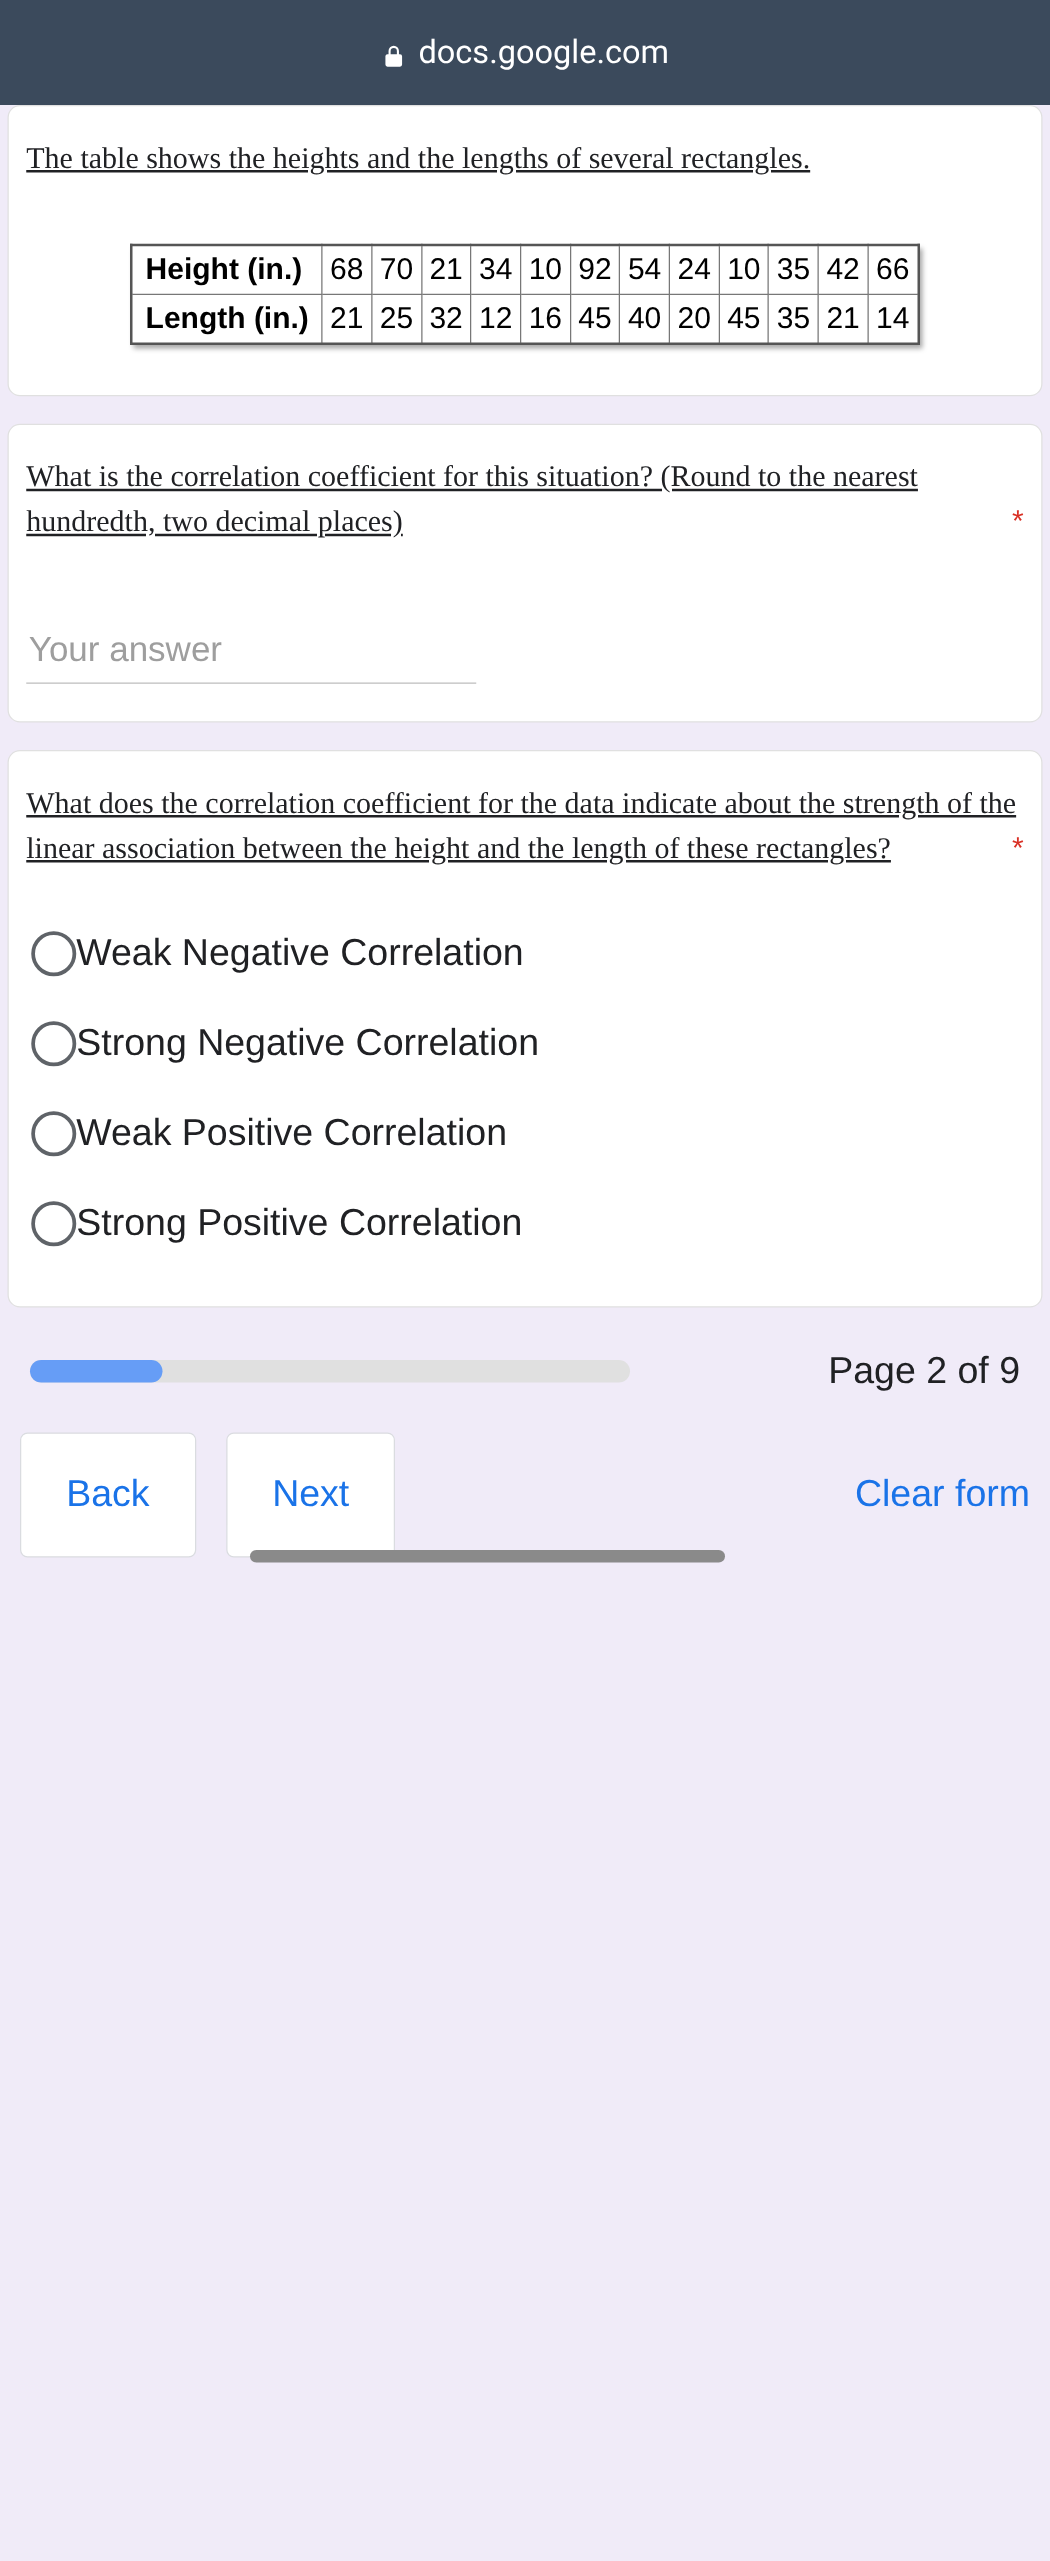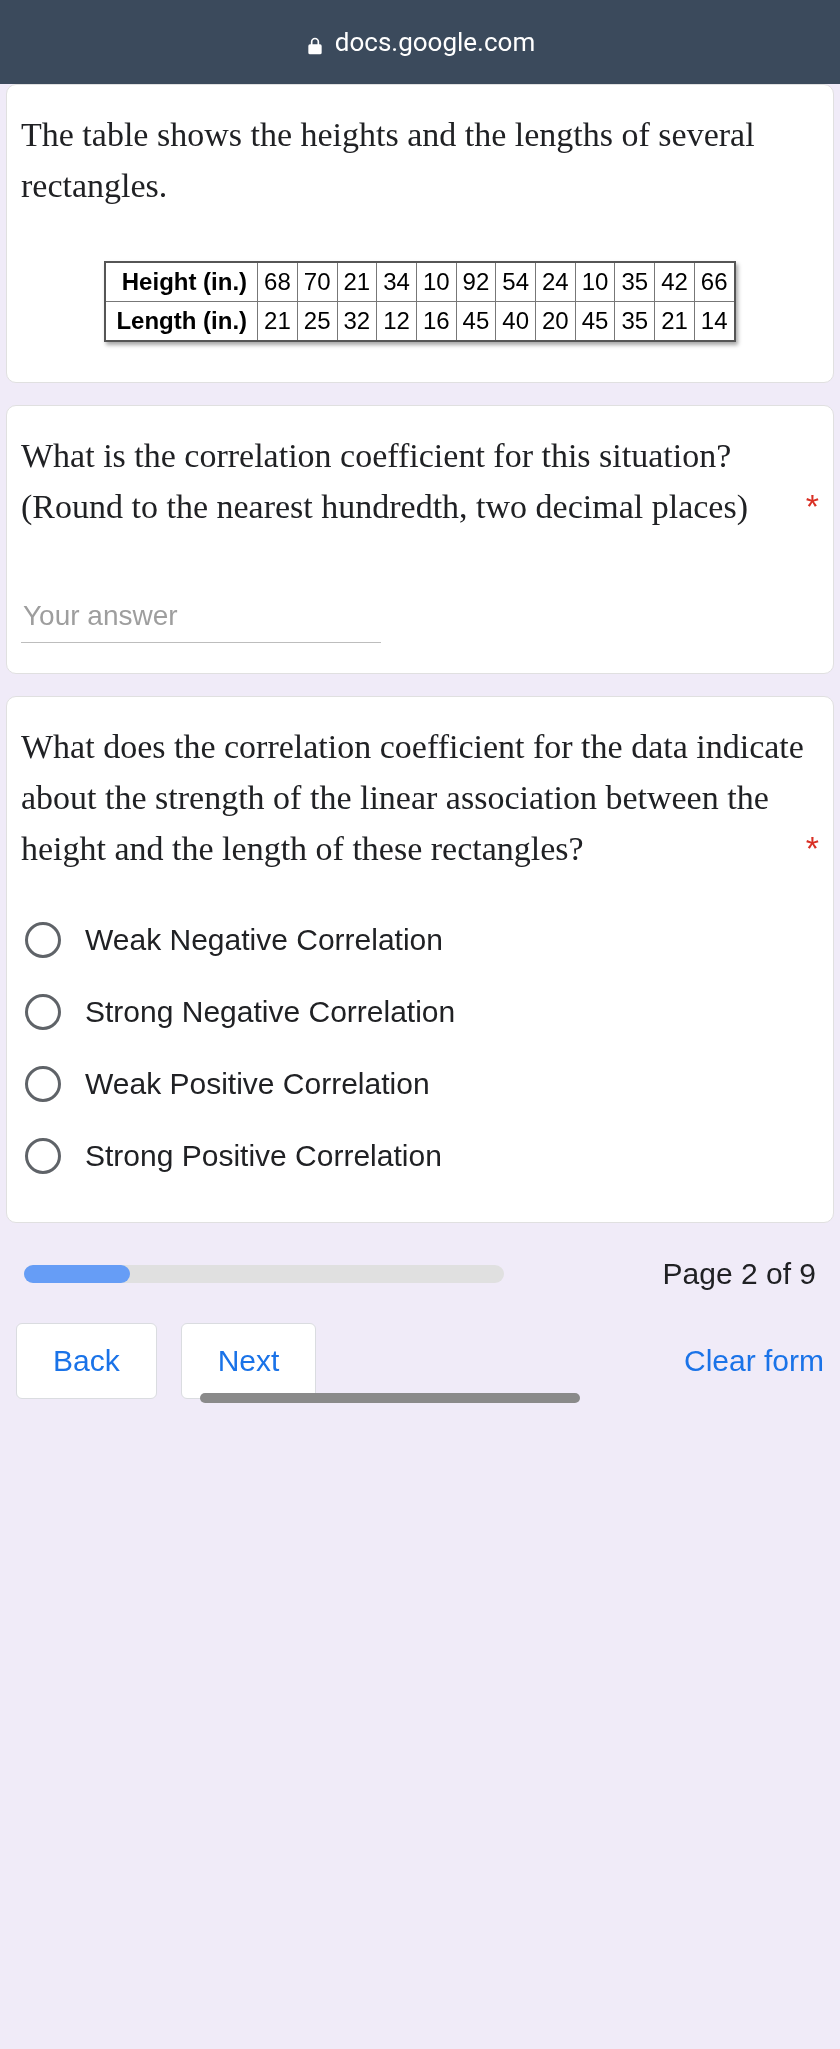--- a/index.html
+++ b/index.html
@@ -27,64 +27,64 @@
   .card {
     background: #fff;
     border-radius: 10px;
     margin: 0 6px 22px 6px;
     padding: 24px 14px 30px 14px;
     border: 1px solid #e0e0e0;
   }
   .card:first-of-type { border-radius: 0 0 10px 10px; margin-top:0; }
   .prompt-text {
     font-family: 'Comic Sans MS', 'Marker Felt', cursive;
-    font-size: 34px;
+    font-size: 24px;
     line-height: 1.5;
     color: #202124;
     margin-bottom: 18px;
+    text-decoration: underline;
   }
   .required { color: #d93025; font-family: Arial, sans-serif; }
   .data-table {
     margin: 50px auto 10px auto;
     border-collapse: collapse;
     box-shadow: 2px 3px 4px rgba(0,0,0,0.35);
     border: 2px solid #555;
     font-family: Arial, sans-serif;
   }
   .data-table td {
     border: 1px solid #777;
     padding: 5px 6px;
     font-size: 24px;
     text-align: center;
     background:#fff;
   }
   .data-table td.label-cell {
     font-weight: bold;
-    text-align: right;
+    text-align: left;
     padding: 5px 10px;
     white-space: nowrap;
     margin-left: 45px;
   }
   .answer-input {
     width: 360px;
     border: none;
     border-bottom: 1px solid #bdbdbd;
     font-size: 28px;
     padding: 10px 2px;
     margin-top: 40px;
     color: #202124;
     outline: none;
     font-family: Liberation Sans, sans-serif;
   }
   .answer-input::placeholder { color: #9e9e9e; }
   .radio-group { margin-top: 30px; }
   .radio-row {
     display: flex;
     align-items: center;
-    gap: 24px;
     padding: 18px 4px;
   }
   .radio-circle {
     width: 36px;
     height: 36px;
     border: 3px solid #5f6368;
     border-radius: 50%;
     flex-shrink: 0;
   }
   .radio-label {
@@ -125,21 +125,21 @@
     padding: 20px 16px 12px 16px;
     gap: 24px;
     position: relative;
   }
   .nav-button {
     background: #fff;
     border: 1px solid #dadce0;
     border-radius: 6px;
     font-size: 30px;
     color: #1a73e8;
-    padding: 20px 36px;
+    padding: 32px 36px;
     cursor: pointer;
     font-family: Arial, sans-serif;
   }
   .spacer { flex:1; }
   .clear-form {
     font-size: 30px;
     color: #1a73e8;
     background: none;
     border: none;
     cursor: pointer;

